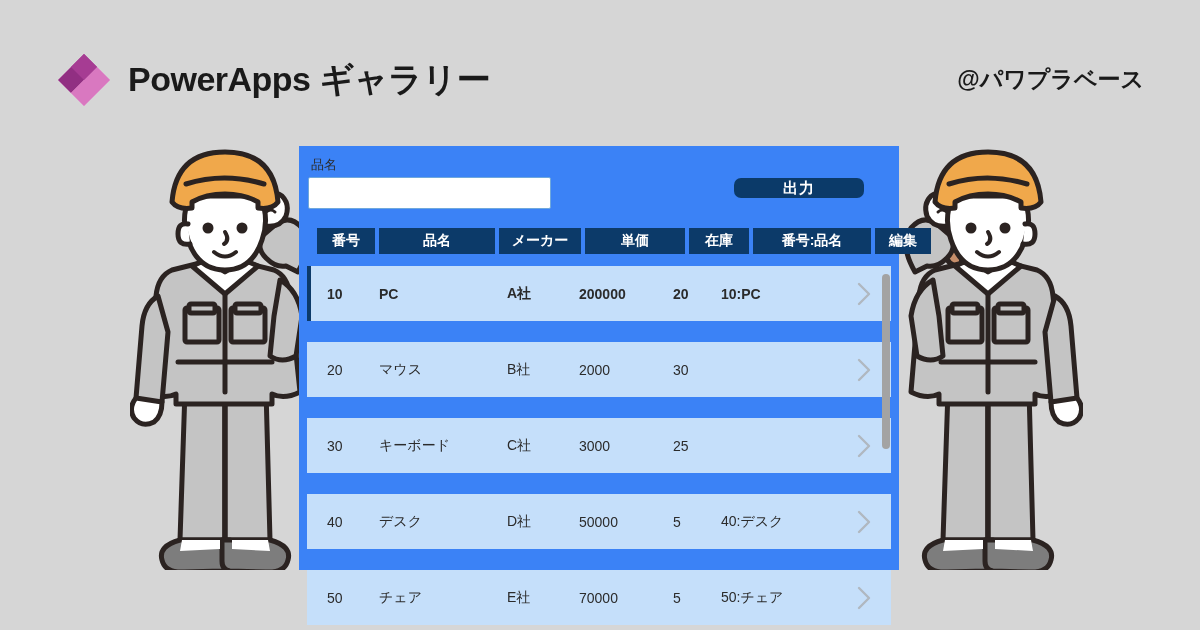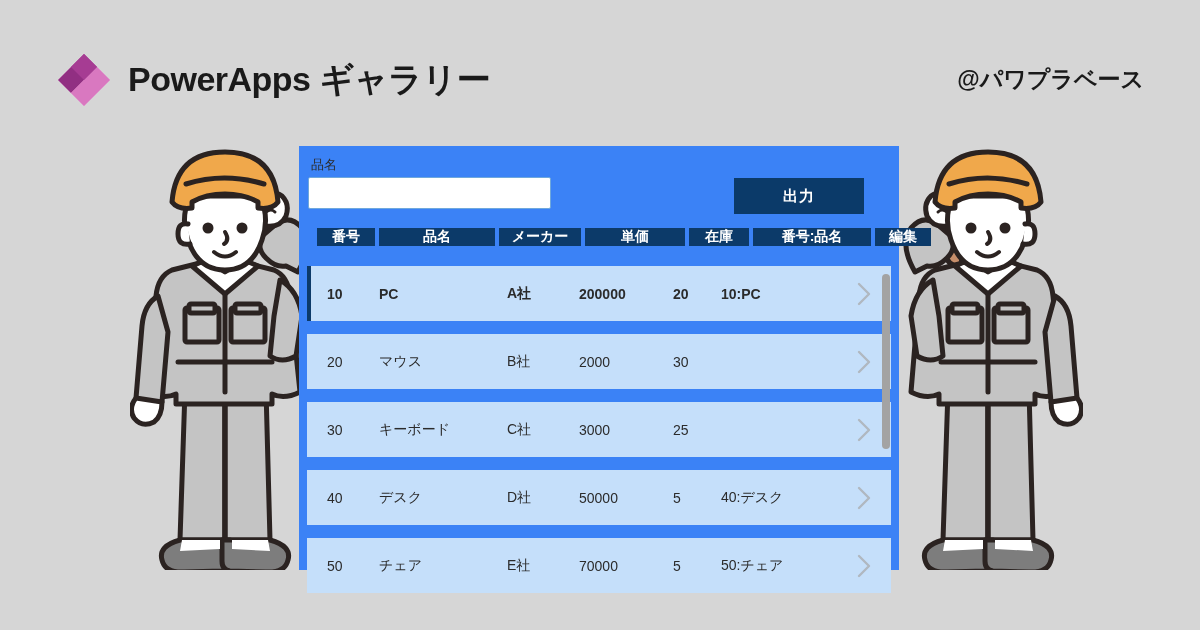--- a/index.html
+++ b/index.html
@@ -42,41 +42,41 @@
     position: absolute; left: 9px; top: 31px;
     width: 243px; height: 32px;
     background: #ffffff;
     border: 1px solid #6fa8dc;
     border-radius: 2px;
     font-size: 13px; color: #222; padding: 0 7px;
     outline: none;
   }
   .out-button {
     position: absolute; right: 35px; top: 32px;
-    width: 130px; height: 36px;
+    width: 130px; height: 20px;
     background: #0b3a69;
-    border: none; border-radius: 0;
+    border: none; border-radius: 7px;
     color: #ffffff; font-size: 15px; font-weight: bold;
     font-family: inherit; cursor: pointer;
     letter-spacing: 1px;
   }
 
   
   .table-wrap { position: relative; }
   .thead { position: relative; height: 33px; margin: 0 8px 5px 8px; }
   .th {
-    position: absolute; top: 0; height: 18px;
+    position: absolute; top: 0; height: 26px;
     background: #0c3a69; color: #ffffff;
     font-size: 14px; font-weight: bold;
     display: flex; align-items: center; justify-content: center;
     white-space: nowrap;
   }
   .rows { position: relative; margin: 0 8px; }
   .row {
-    position: relative; height: 55px; margin-bottom: 13px;
+    position: relative; height: 55px; margin-bottom: 21px;
     background: #c5dffa; color: #2b2b2b;
   }
   .row.selected { border-left: 4px solid #0c3a69; }
   .cell {
     position: absolute; top: 0; height: 55px;
     display: flex; align-items: center;
     font-size: 14px; white-space: nowrap; overflow: hidden;
   }
   .row.selected .cell { font-weight: bold; }
   .chev {

